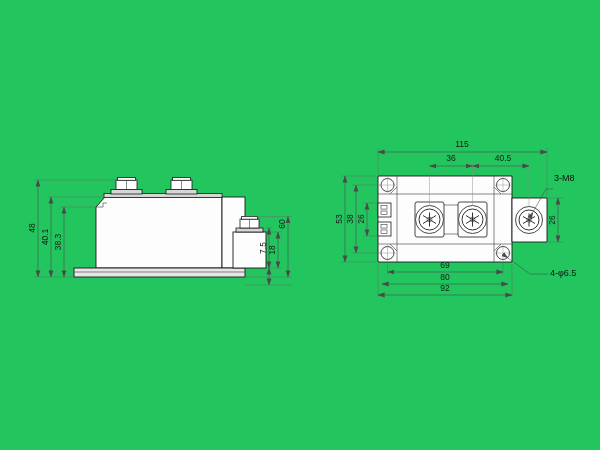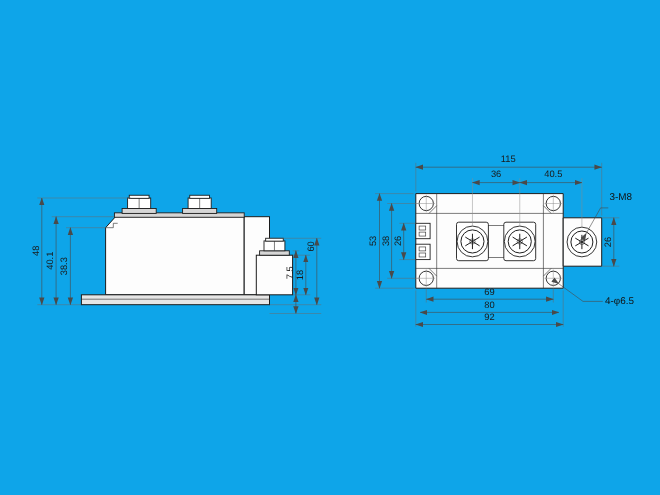--- a/index.html
+++ b/index.html
@@ -10,21 +10,21 @@
   body {
     width: 600px;
     height: 450px;
     overflow: hidden;
     font-family: "Liberation Sans", sans-serif;
   }
   #drawing-canvas {
     position: relative;
     width: 600px;
     height: 450px;
-    background: #0ea5e9;
+    background: #22c55e;
   }
   svg.tech-drawing {
     display: block;
     width: 600px;
     height: 450px;
   }
   
   .outline {
     fill: none;
     stroke: #1a1a1a;

